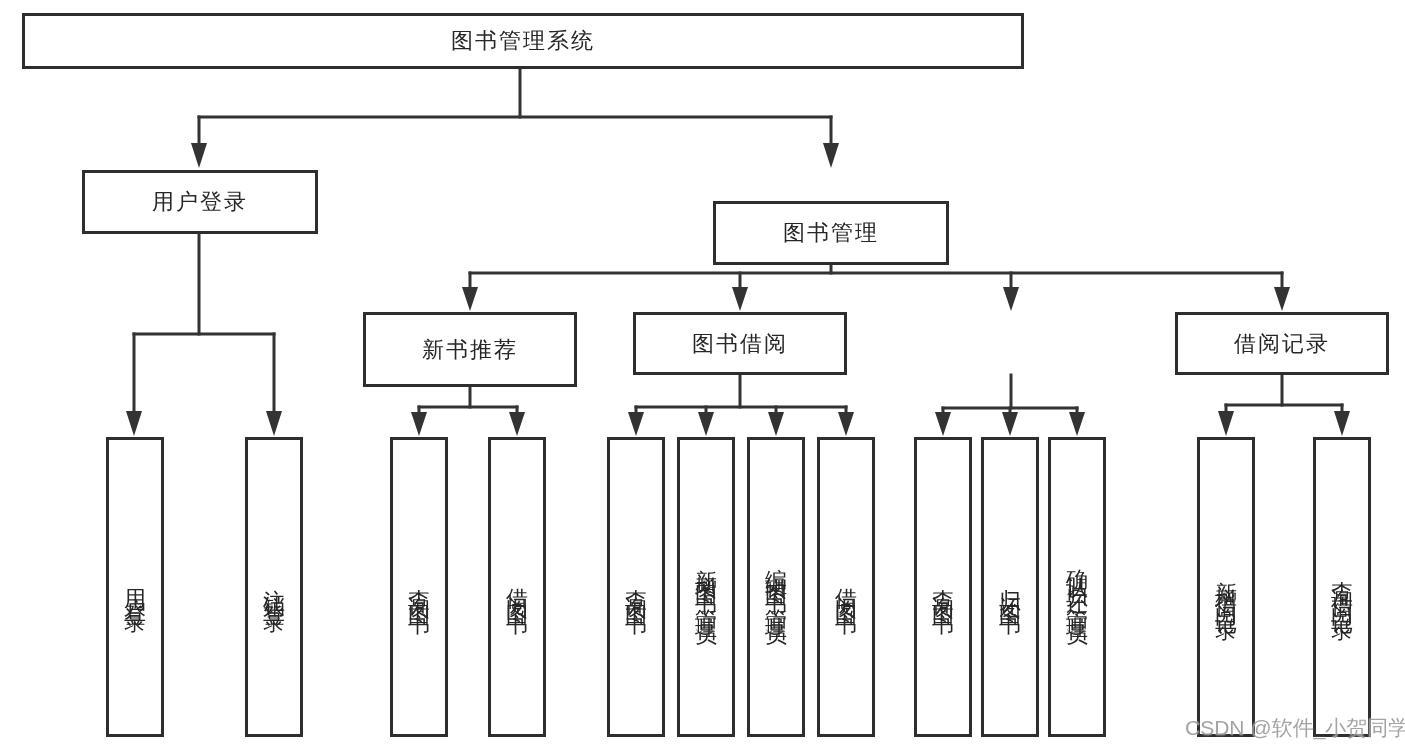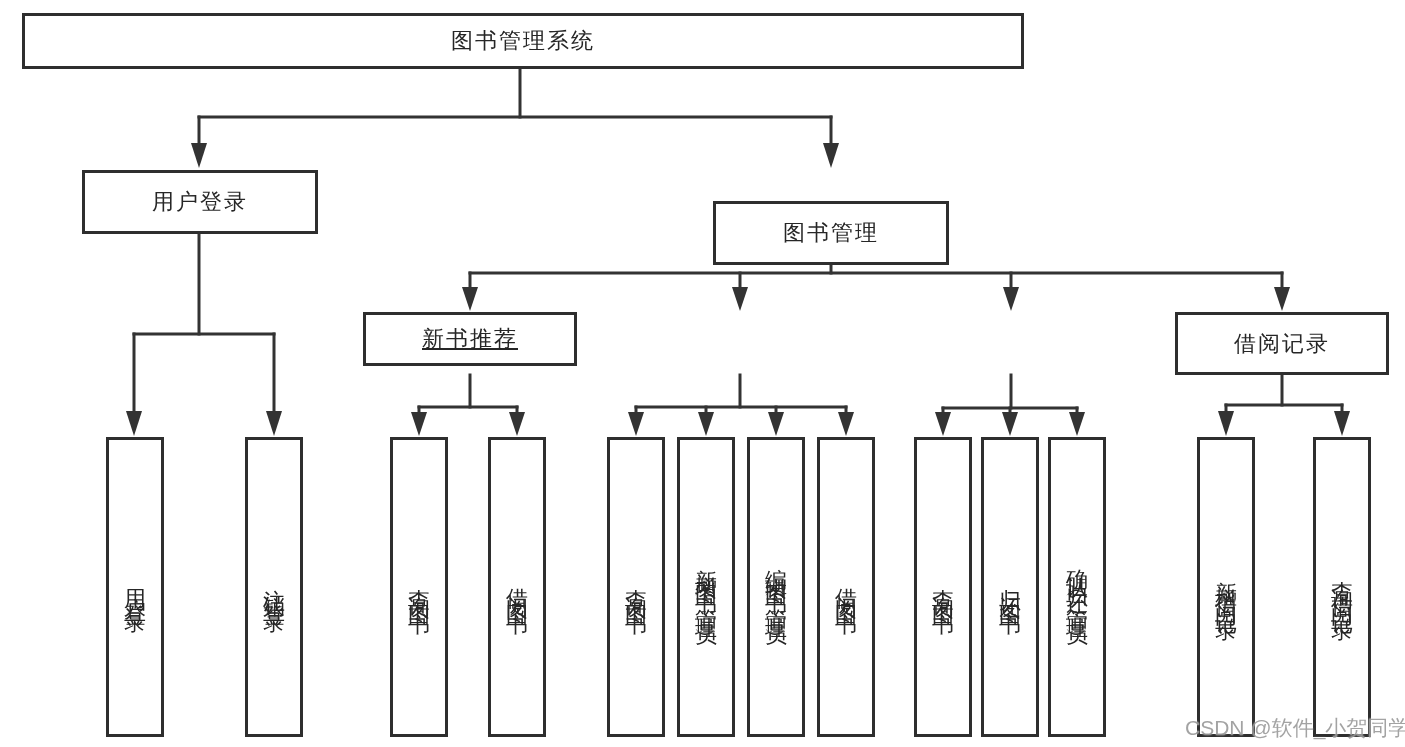--- a/index.html
+++ b/index.html
@@ -35,21 +35,21 @@
     writing-mode: vertical-rl;
     text-orientation: mixed;
     font-size: 22px;
     letter-spacing: 8px;
     line-height: 1;
   }
   
   .n-root  { left: 22px;   top: 13px;  width: 1002px; height: 56px; }
   .n-l2a   { left: 82px;   top: 170px; width: 236px;  height: 64px; }
   .n-l2b   { left: 713px;  top: 170px; width: 236px;  height: 64px; margin-top: 31px; }
-  .n-l3a   { left: 363px;  top: 312px; width: 214px;  height: 54px; text-decoration: underline; }
+  .n-l3a   { left: 363px;  top: 312px; width: 214px;  height: 75px; }
   .n-l3b   { left: 633px;  top: 312px; width: 214px;  height: 63px; }
   .n-l3c   { left: 904px;  top: 312px; width: 214px;  height: 63px; }
   .n-l3d   { left: 1175px; top: 312px; width: 214px;  height: 63px; }
   .leaf    { top: 437px; width: 58px; height: 300px; }
   .x-106  { left: 106px; }  .x-245  { left: 245px; }
   .x-390  { left: 390px; }  .x-488  { left: 488px; }
   .x-607  { left: 607px; }  .x-677  { left: 677px; }
   .x-747  { left: 747px; }  .x-817  { left: 817px; }
   .x-914  { left: 914px; }  .x-981  { left: 981px; }
   .x-1048 { left: 1048px; }
@@ -146,20 +146,23 @@
   <div class="node n-l2a">
     <span class="h-label">用户登录</span>
   </div>
   <div class="node n-l2b">
     <span class="h-label">图书管理</span>
   </div>
 
   <div class="node n-l3a">
     <span class="h-label">新书推荐</span>
   </div>
+  <div class="node n-l3b">
+    <span class="h-label">图书借阅</span>
+  </div>
   <div class="node n-l3d">
     <span class="h-label">借阅记录</span>
   </div>
 
   <div class="node leaf x-106">
     <span class="v-label">用户登录</span>
   </div>
   <div class="node leaf x-245">
     <span class="v-label">注销登录</span>
   </div>

